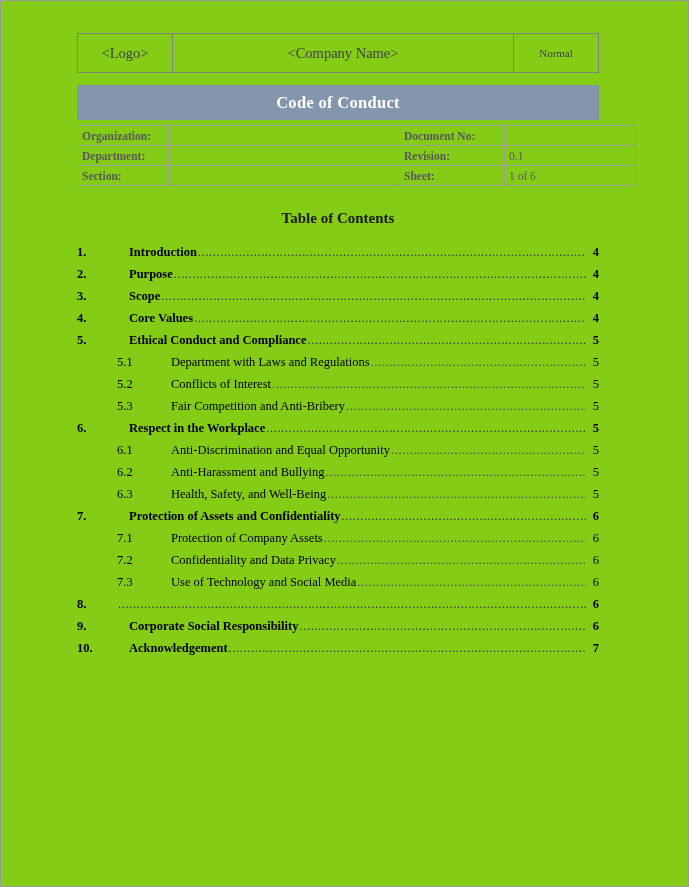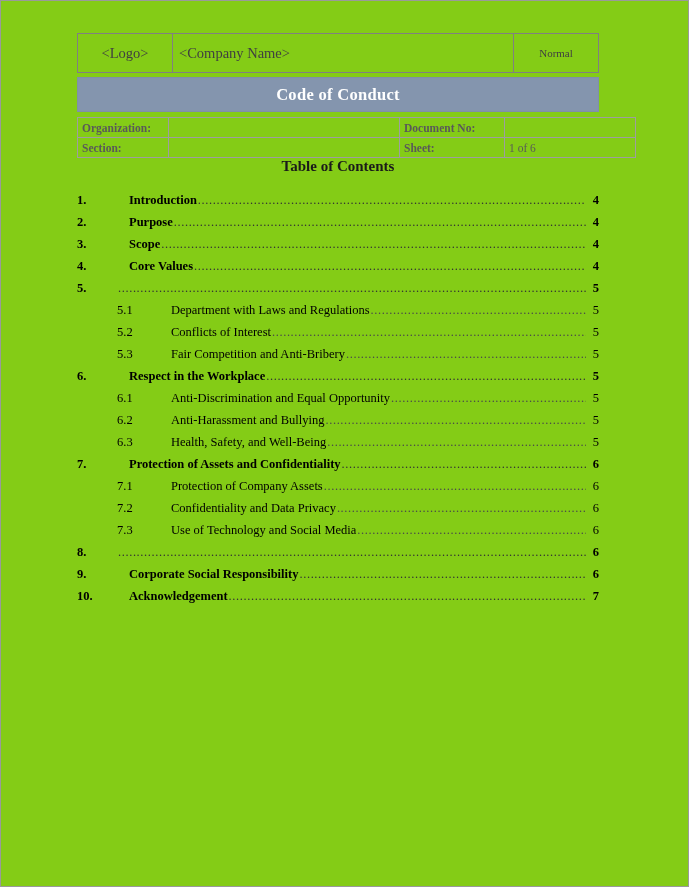--- a/index.html
+++ b/index.html
@@ -47,38 +47,39 @@
 
   .hdr-row td { height: 38px; }
 
   .cell-logo {
     width: 82px;
     text-align: center;
     font-size: 14.5px;
     color: #404040;
   }
   .cell-company {
+    text-align: center;
     font-size: 14.5px;
     color: #404040;
   }
   .cell-normal {
     width: 72px;
     text-align: center;
     font-size: 11px;
     color: #404040;
   }
 
   
   .title-bar {
     width: 522px;
     height: 35px;
     box-sizing: border-box;
     background: #8495ae;
     border: 1px solid #7f90a8;
-    margin-top: 4px;
+    margin-top: 12px;
     display: flex;
     align-items: center;
     justify-content: center;
   }
   .title-bar-text {
     color: #ffffff;
     font-size: 16.5px;
     font-weight: bold;
     letter-spacing: 0.3px;
   }
@@ -104,20 +105,21 @@
   td.lbl-a { width: 82px; }
   td.val-a { width: 222px; }
   td.lbl-b { width: 96px; }
   td.val-b { width: 122px; }
   td.meta-value {
     color: #595959;
   }
 
   
   .toc-heading {
+    margin-top: 24px;
     text-align: center;
     font-size: 15px;
     font-weight: bold;
     color: #1a1a1a;
   }
 
   
   .toc-list {
     margin-top: 18px;
   }
@@ -203,20 +205,26 @@
 
     <table class="meta-table">
       <tbody>
         <tr>
           <td class="meta-label lbl-a">Organization:</td>
           <td class="meta-value val-a"></td>
           <td class="meta-label lbl-b">Document No:</td>
           <td class="meta-value val-b"></td>
         </tr>
         <tr>
+          <td class="meta-label lbl-a">Department:</td>
+          <td class="meta-value val-a"></td>
+          <td class="meta-label lbl-b">Revision:</td>
+          <td class="meta-value val-b">0.1</td>
+        </tr>
+        <tr>
           <td class="meta-label lbl-a">Section:</td>
           <td class="meta-value val-a"></td>
           <td class="meta-label lbl-b">Sheet:</td>
           <td class="meta-value val-b">1 of 6</td>
         </tr>
       </tbody>
     </table>
 
     <div class="toc-heading">Table of Contents</div>
 
@@ -240,20 +248,21 @@
           <span class="toc-page">4</span>
         </div>
         <div class="toc-entry lvl1">
           <span class="toc-num">4.</span>
           <span class="toc-title">Core Values</span>
           <span class="toc-leader"></span>
           <span class="toc-page">4</span>
         </div>
         <div class="toc-entry lvl1">
           <span class="toc-num">5.</span>
+          <span class="toc-title">Ethical Conduct and Compliance</span>
           <span class="toc-leader"></span>
           <span class="toc-page">5</span>
         </div>
         <div class="toc-entry lvl2">
           <span class="toc-num">5.1</span>
           <span class="toc-title">Department with Laws and Regulations</span>
           <span class="toc-leader"></span>
           <span class="toc-page">5</span>
         </div>
         <div class="toc-entry lvl2">

